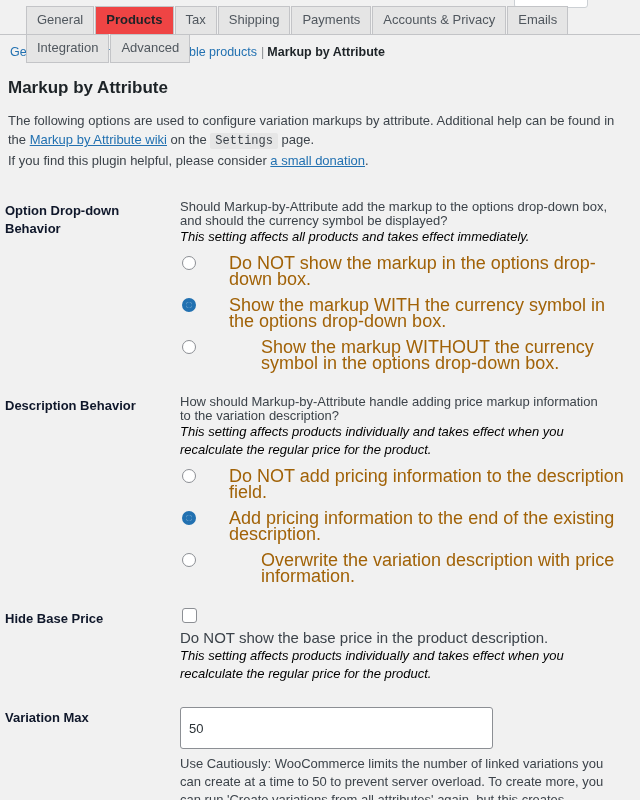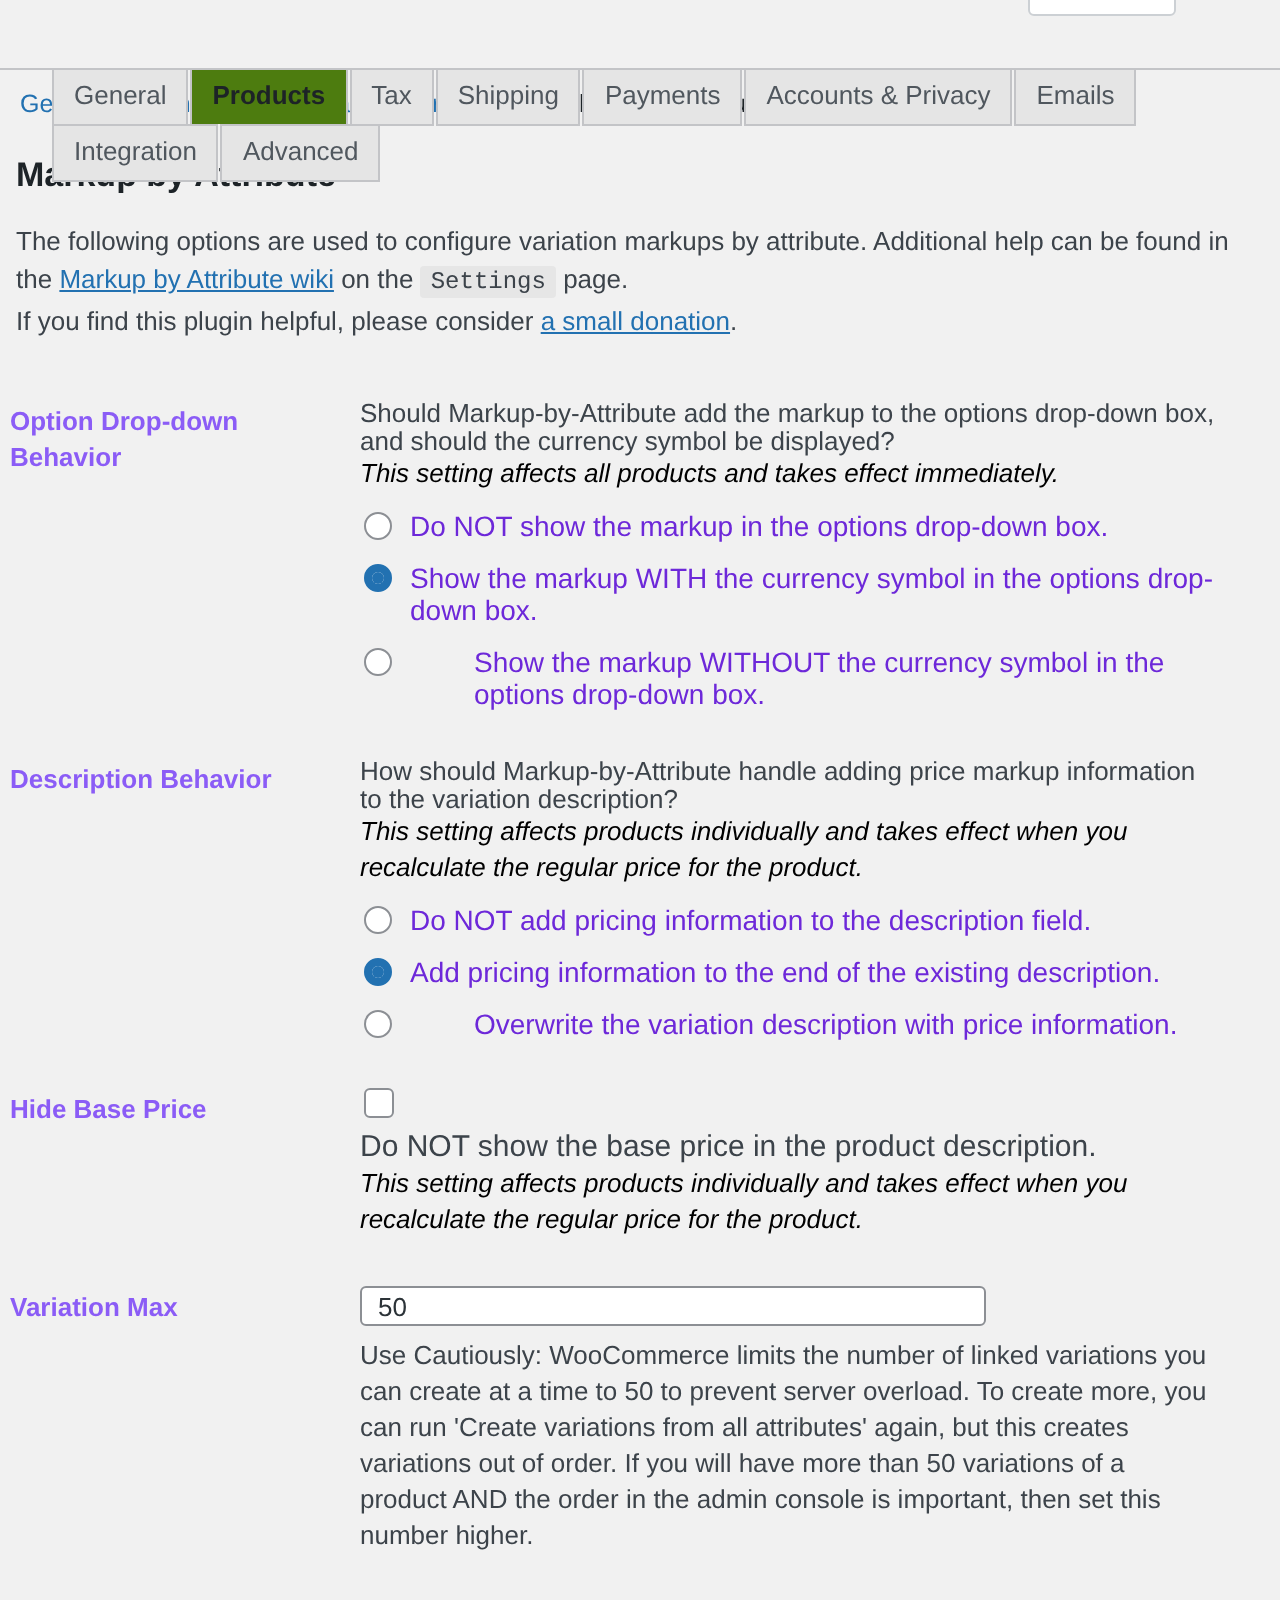--- a/index.html
+++ b/index.html
@@ -45,25 +45,24 @@
     border: 1px solid #c3c4c7;
     border-bottom-color: #c3c4c7;
     color: #50575e;
     font-size: 13px;
     line-height: 16px;
     text-decoration: none;
     vertical-align: bottom;
     cursor: pointer;
   }
   .tab.active {
-    background: #4d7c0f;
+    background: #ef4444;
     border-bottom-color: #f1f1f1;
     color: #1d2327;
     font-weight: bold;
-    margin-top: 28px;
   }
 
   
   .subnav {
     padding: 8px 0 4px 10px;
     font-size: 12.5px;
     line-height: 18px;
     color: #646970;
   }
   .subnav a {
@@ -116,21 +115,21 @@
     width: 640px;
     table-layout: fixed;
   }
   table.form-table th {
     width: 180px;
     text-align: left;
     vertical-align: top;
     padding: 14px 10px 14px 5px;
     font-size: 13px;
     font-weight: bold;
-    color: #8b5cf6;
+    color: #0f172a;
     line-height: 18px;
     box-sizing: border-box;
   }
   table.form-table td {
     vertical-align: top;
     padding: 12px 10px 12px 0;
     box-sizing: border-box;
   }
   .q-text {
     font-size: 13px;
@@ -177,23 +176,24 @@
     position: absolute;
     top: 50%;
     left: 50%;
     width: 6px;
     height: 6px;
     margin: -3px 0 0 -3px;
     border-radius: 50%;
     background: #2271b1;
   }
   .radio-label {
-    font-size: 14px;
+    font-size: 18px;
     line-height: 16px;
-    color: #6d28d9;
+    color: #a16207;
+    margin-left: 24px;
   }
 
   
   .checkbox {
     width: 15px;
     height: 15px;
     border: 1px solid #8c8f94;
     border-radius: 3px;
     background: #fff;
     box-sizing: border-box;
@@ -203,21 +203,21 @@
   .cb-desc {
     font-size: 15px;
     line-height: 18px;
     color: #3c434a;
     max-width: 428px;
   }
 
   
   input.text-field {
     width: 313px;
-    height: 20px;
+    height: 42px;
     box-sizing: border-box;
     border: 1px solid #8c8f94;
     border-radius: 3px;
     background: #fff;
     padding: 0 8px;
     font-family: "Liberation Sans", sans-serif;
     font-size: 13px;
     color: #2c3338;
   }
   .field-desc {

